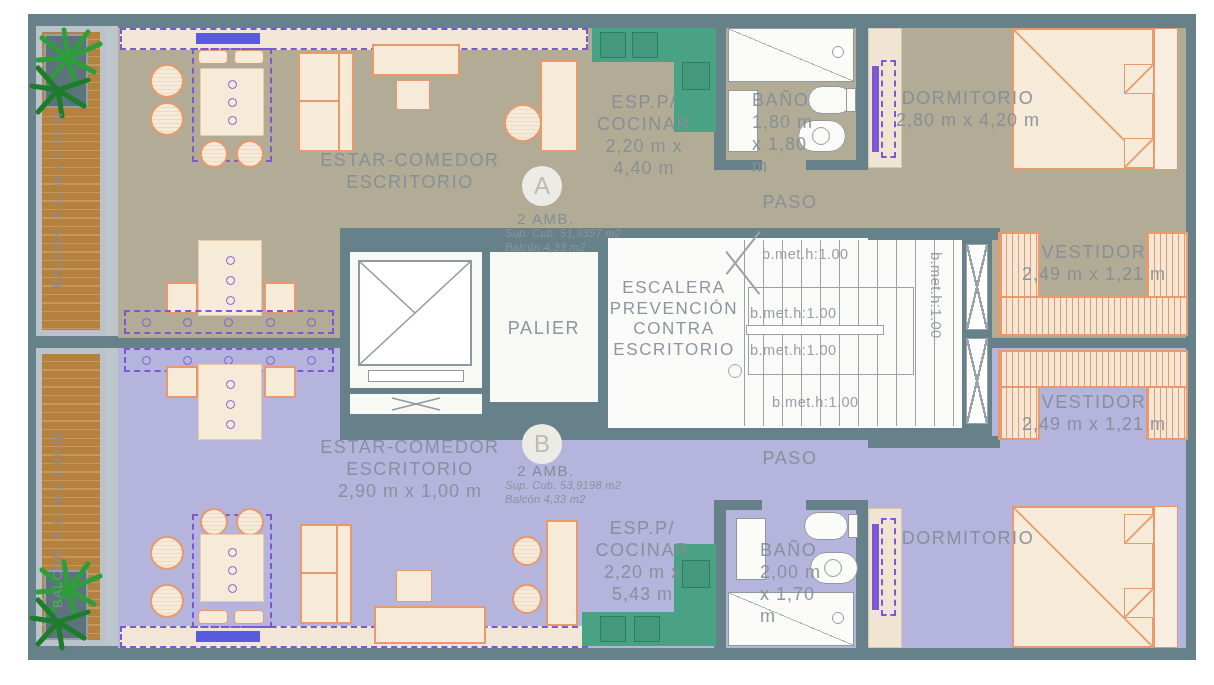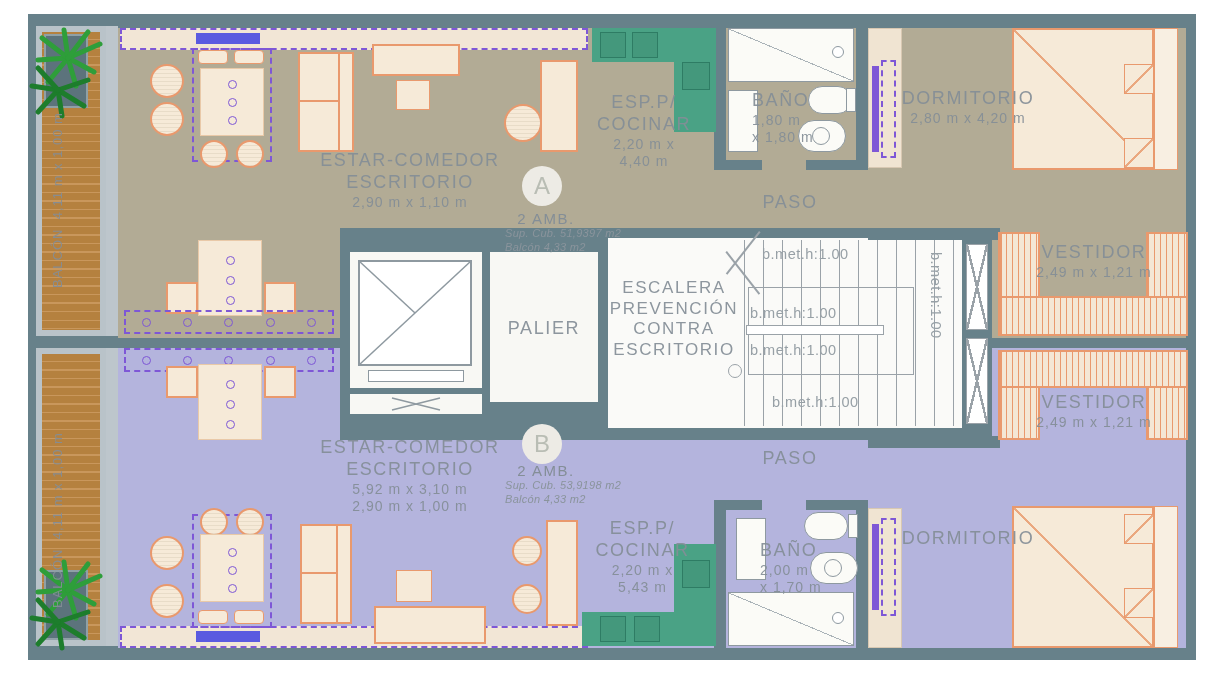--- a/index.html
+++ b/index.html
@@ -2,21 +2,21 @@
 <html><head>
 <meta charset="utf-8">
 <style>
   html,body{margin:0;padding:0;background:#ffffff;}
   #canvas{position:relative;width:1214px;height:685px;background:#ffffff;overflow:hidden;
           font-family:"Liberation Sans",sans-serif;}
   .abs{position:absolute;}
   .wall{background:#67818a;}
   .lbl{color:#848e97;text-align:center;line-height:1.22;letter-spacing:1.6px;opacity:.92;}
   .lbl .nm{font-size:18px;}
-  .lbl .dm{font-size:14px;letter-spacing:1px;}
+  .lbl .dm{font-size:18px;letter-spacing:1px;}
   .furn{background:#f6ead8;border:2px solid #e9996d;box-sizing:border-box;}
   .furn1{background:#f6ead8;border:1.5px solid #e9996d;box-sizing:border-box;}
   .pouf{border-radius:50%;background:#f6ead8;border:2px solid #e9996d;box-sizing:border-box;
         background-image:repeating-linear-gradient(180deg,transparent 0 3px,#e8dcc8 3px 4px);}
   .teal{background:#4aa285;}
   .appl{background:#44987c;border:1.5px solid #2e7c64;box-sizing:border-box;}
   .white-room{background:#f8f8f4;}
   .fix{background:#fbfbf7;border:1.5px solid #8e99a0;box-sizing:border-box;}
   .hatch{background-color:#f4e7d5;background-image:repeating-linear-gradient(90deg,#e9996d 0 1.5px,transparent 1.5px 6px);
          border:2px solid #e9996d;box-sizing:border-box;}
@@ -286,21 +286,20 @@
   <div class="abs sofaline" style="left:302px;top:572px;width:34px;height:2px;"></div>
   <div class="abs furn1" style="left:396px;top:570px;width:36px;height:32px;"></div>
   <div class="abs furn" style="left:374px;top:606px;width:112px;height:38px;"></div>
   <div class="abs pouf" style="left:512px;top:536px;width:30px;height:30px;"></div>
   <div class="abs pouf" style="left:512px;top:584px;width:30px;height:30px;"></div>
   <div class="abs furn" style="left:546px;top:520px;width:32px;height:106px;"></div>
 
   <div class="abs lbl" style="left:290px;top:150px;width:240px;">
     <div class="nm">ESTAR-COMEDOR</div>
     <div class="nm">ESCRITORIO</div>
-    <div class="dm">2,90 m x 1,10 m</div>
   </div>
   <div class="abs lbl" style="left:588px;top:92px;width:112px;">
     <div class="nm">ESP.P/</div>
     <div class="nm">COCINAR</div>
     <div class="dm">2,20 m x</div>
     <div class="dm">4,40 m</div>
   </div>
   <div class="abs lbl" style="left:752px;top:90px;width:66px;text-align:left;">
     <div class="nm">BAÑO</div>
     <div class="dm">1,80 m</div>
@@ -316,21 +315,20 @@
     <div class="dm">2,49 m x 1,21 m</div>
   </div>
   <div class="abs badge" style="left:522px;top:166px;width:40px;height:40px;">A</div>
   <div class="abs amb" style="left:516px;top:210px;width:60px;text-align:center;">2 AMB.</div>
   <div class="abs sup" style="left:505px;top:226px;width:130px;">Sup. Cub. 51,9397 m2</div>
   <div class="abs sup" style="left:505px;top:240px;width:130px;">Balcón 4,33 m2</div>
 
   <div class="abs lbl" style="left:290px;top:437px;width:240px;">
     <div class="nm">ESTAR-COMEDOR</div>
     <div class="nm">ESCRITORIO</div>
-    <div class="dm">5,92 m x 3,10 m</div>
     <div class="dm">2,90 m x 1,00 m</div>
   </div>
   <div class="abs lbl" style="left:585px;top:518px;width:115px;">
     <div class="nm">ESP.P/</div>
     <div class="nm">COCINAR</div>
     <div class="dm">2,20 m x</div>
     <div class="dm">5,43 m</div>
   </div>
   <div class="abs lbl" style="left:760px;top:540px;width:66px;text-align:left;">
     <div class="nm">BAÑO</div>

